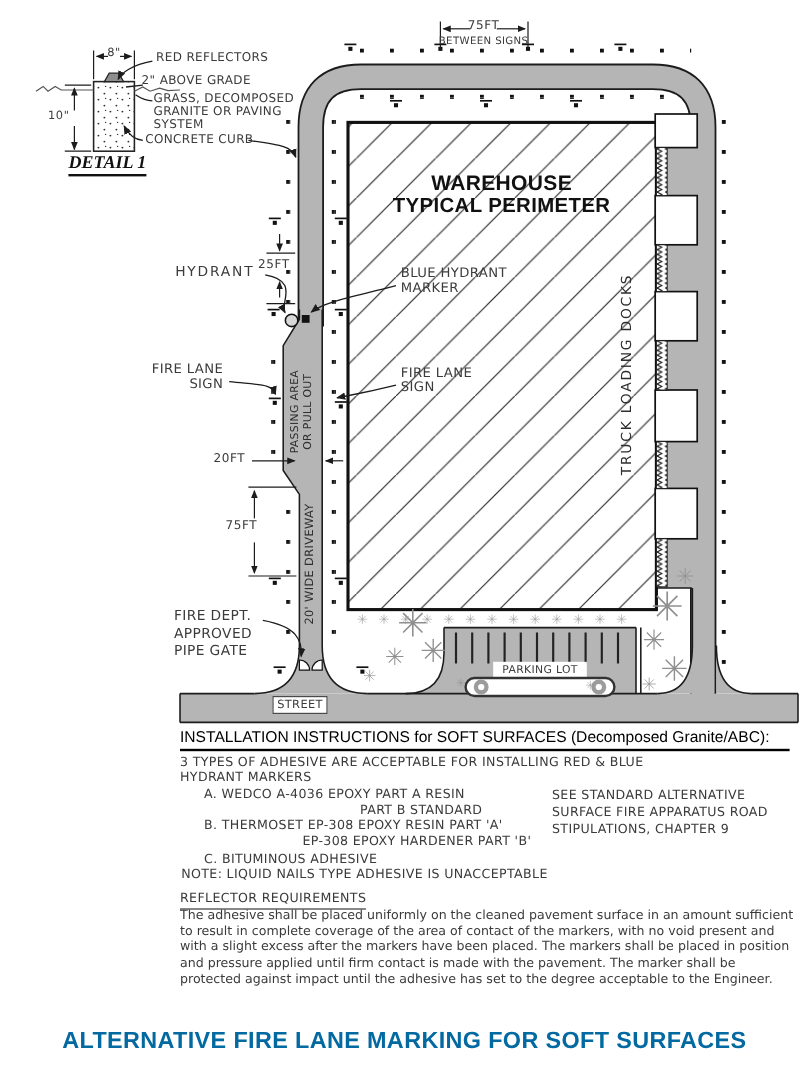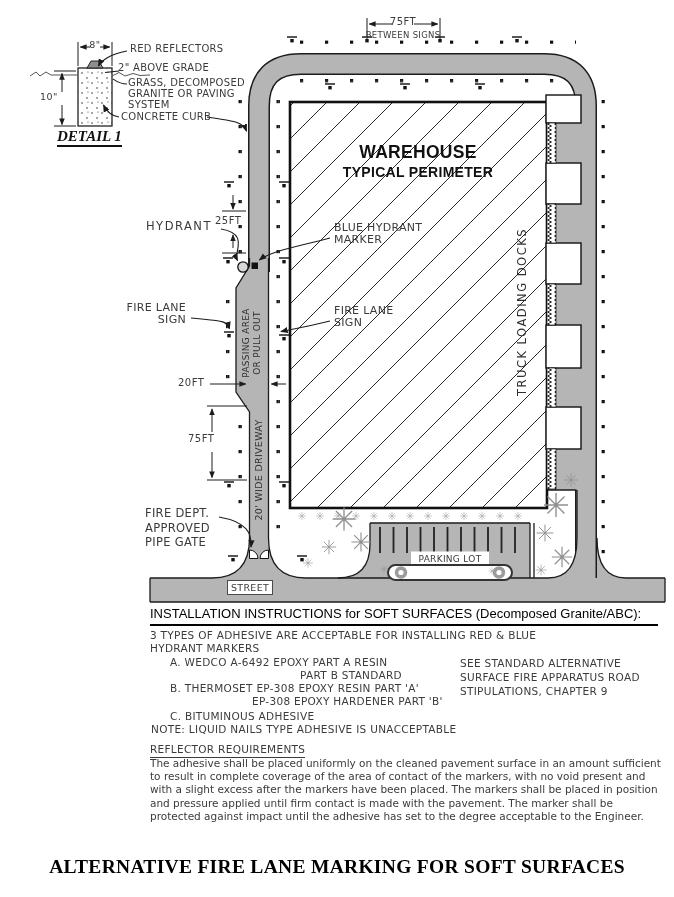--- a/index.html
+++ b/index.html
@@ -15,21 +15,21 @@
   .boxed{background:#fff;border:1px solid #4a4a4a;padding:0 3px;font-size:9.5px;line-height:13px;}
   .whitebg{background:#fff;padding:0 2px;}
   .wh-title{font-family:"Liberation Sans",sans-serif;font-weight:bold;color:#111;}
   .ins-head{position:absolute;font-family:"Liberation Sans",sans-serif;font-weight:normal;
             font-size:13px;color:#000;border-bottom:2.5px solid #000;padding-bottom:3px;}
   .hand{font-size:10.5px;line-height:13px;color:#3b3b3b;}
   .underl{border-bottom:1.3px solid #3b3b3b;padding-bottom:1px;}
   #detail-title{font-family:"Liberation Serif",serif;font-style:italic;font-weight:bold;
                 font-size:15px;color:#111;border-bottom:2px solid #111;padding-bottom:0;}
   #footer-title{position:absolute;left:0;top:856px;width:674px;text-align:center;
-                font-family:Liberation Serif, serif;font-weight:bold;font-size:19.5px;color:#000000;letter-spacing:.3px;}
+                font-family:Liberation Sans, sans-serif;font-weight:bold;font-size:19.5px;color:#0369a1;letter-spacing:.3px;}
 </style>
 </head>
 <body>
 
 <div id="page">
 
 <svg id="plan-svg" width="674" height="615" viewBox="0 0 674 615">
   <defs>
     <marker id="ah" viewBox="0 0 8 8" refX="7" refY="4" markerWidth="7" markerHeight="7" orient="auto">
       <path d="M0 .8 L8 4 L0 7.2 Z" fill="#1c1c1c"></path>
@@ -244,21 +244,21 @@
 <div class="lbl" style="left:118px;top:62px;font-size:10px;">2" ABOVE GRADE</div>
 <div class="lbl pre" style="left:128px;top:77px;font-size:10px;line-height:11px;">GRASS, DECOMPOSED
 GRANITE OR PAVING
 SYSTEM</div>
 <div class="lbl" style="left:121px;top:111px;font-size:10px;">CONCRETE CURB</div>
 <div class="lbl dim c" style="left:86px;top:39px;width:18px;font-size:9.5px;">8"</div>
 <div class="lbl dim" style="left:40px;top:91px;font-size:9.5px;">10"</div>
 <div id="detail-title" style="position:absolute;left:57px;top:128px;">DETAIL 1</div>
 
 <div class="lbl wh-title c" style="left:318px;top:146px;width:200px;font-size:17.5px;">WAREHOUSE</div>
-<div class="lbl wh-title c" style="left:318px;top:166px;width:200px;font-size:14px;">TYPICAL PERIMETER</div>
+<div class="lbl wh-title c" style="left:318px;top:166px;width:200px;font-size:17px;">TYPICAL PERIMETER</div>
 
 <div class="lbl rot" style="left:430px;top:305px;width:185px;height:14px;font-size:11.5px;letter-spacing:1.5px;">TRUCK LOADING DOCKS</div>
 
 <div class="lbl r" style="left:112px;top:220px;width:100px;font-size:11.5px;letter-spacing:1.5px;">HYDRANT</div>
 <div class="lbl pre" style="left:334px;top:222px;width:110px;font-size:11px;">BLUE HYDRANT
 MARKER</div>
 <div class="lbl dim" style="left:215px;top:215px;">25FT</div>
 <div class="lbl pre r" style="left:110px;top:302px;width:76px;font-size:11px;">FIRE LANE
 SIGN</div>
 <div class="lbl pre" style="left:334px;top:305px;width:80px;font-size:11px;">FIRE LANE
@@ -273,21 +273,21 @@
 <div class="lbl pre" style="left:145px;top:506px;font-size:11.5px;line-height:14.5px;">FIRE DEPT.
 APPROVED
 PIPE GATE</div>
 
 <div class="lbl boxed" style="left:227px;top:580px;">STREET</div>
 <div class="lbl c" style="left:412px;top:553px;width:76px;font-size:9px;">PARKING LOT</div>
 
 <div class="ins-head" style="left:150px;top:606px;width:508px;">INSTALLATION INSTRUCTIONS for SOFT SURFACES (Decomposed Granite/ABC):</div>
 <div class="lbl hand" style="left:150px;top:629px;">3 TYPES OF ADHESIVE ARE ACCEPTABLE FOR INSTALLING RED &amp; BLUE</div>
 <div class="lbl hand" style="left:150px;top:642px;">HYDRANT MARKERS</div>
-<div class="lbl hand" style="left:170px;top:656px;">A.  WEDCO A-6492 EPOXY PART A RESIN</div>
+<div class="lbl hand" style="left:170px;top:656px;">A.  WEDCO A-4036 EPOXY PART A RESIN</div>
 <div class="lbl hand" style="left:300px;top:669px;">PART B STANDARD</div>
 <div class="lbl hand" style="left:170px;top:682px;">B.  THERMOSET EP-308 EPOXY RESIN PART 'A'</div>
 <div class="lbl hand" style="left:252px;top:695px;">EP-308 EPOXY HARDENER PART 'B'</div>
 <div class="lbl hand" style="left:170px;top:710px;">C.  BITUMINOUS ADHESIVE</div>
 <div class="lbl hand" style="left:151px;top:723px;">NOTE: LIQUID NAILS TYPE ADHESIVE IS UNACCEPTABLE</div>
 <div class="lbl hand pre" style="left:460px;top:656px;line-height:14px;">SEE STANDARD ALTERNATIVE
 SURFACE FIRE APPARATUS ROAD
 STIPULATIONS, CHAPTER 9</div>
 <div class="lbl hand underl" style="left:150px;top:743px;display:inline-block;">REFLECTOR REQUIREMENTS</div>
 <div class="hand" style="position:absolute;left:150px;top:757px;width:512px;line-height:13.2px;font-size:10.5px;white-space:normal;">The adhesive shall be placed uniformly on the cleaned pavement surface in an amount sufficient to result in complete coverage of the area of contact of the markers, with no void present and with a slight excess after the markers have been placed.  The markers shall be placed in position and pressure applied until firm contact is made with the pavement.  The marker shall be protected against impact until the adhesive has set to the degree acceptable to the Engineer.</div>

